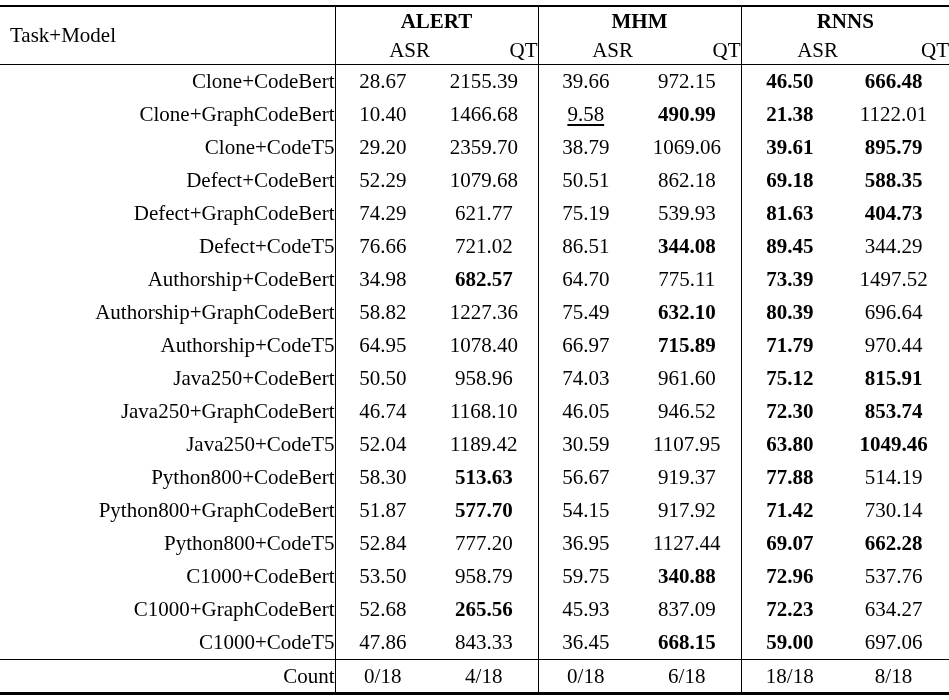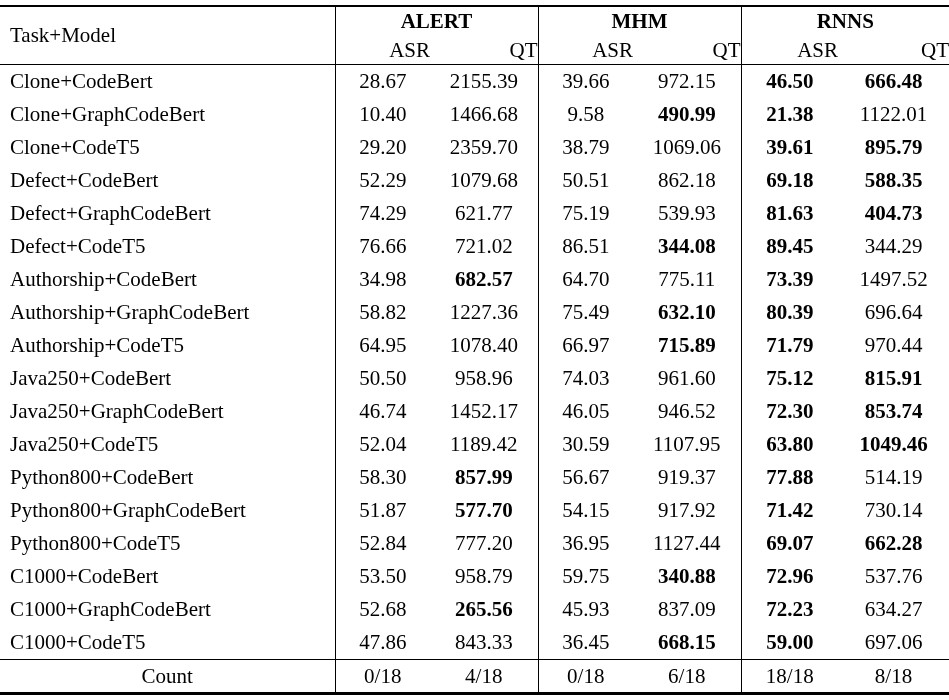--- a/index.html
+++ b/index.html
@@ -57,36 +57,37 @@
     margin-top: 20px;
   }
   .sub-head {
     text-align: right;
     height: 28px;
     border-bottom: 1.5px solid #000;
   }
   .sep { border-left: 1.5px solid #000; }
 
   tbody th.rowlabel {
-    text-align: left;
+    text-align: right;
     padding-left: 10px;
     height: 33px;
   }
   tbody td, tfoot td {
     text-align: center;
   }
   tfoot th.rowlabel {
-    text-align: center;
+    text-align: right;
     height: 32px;
     font-family: Liberation Serif, serif;
   }
   tfoot tr { border-top: 1.5px solid #000; }
 
   .bold { font-weight: bold; }
   .underline {
+    text-decoration: underline;
     text-underline-offset: 3px;
   }
 </style>
 </head>
 <body>
 
 <div class="page">
   <table class="results">
     <colgroup>
       <col class="c-task">
@@ -200,39 +201,39 @@
           <td class="sep">50.50</td>
           <td>958.96</td>
           <td class="sep">74.03</td>
           <td>961.60</td>
           <td class="bold sep">75.12</td>
           <td class="bold">815.91</td>
         </tr>
         <tr>
           <th class="rowlabel">Java250+GraphCodeBert</th>
           <td class="sep">46.74</td>
-          <td>1452.17</td>
+          <td>1168.10</td>
           <td class="sep">46.05</td>
           <td>946.52</td>
           <td class="bold sep">72.30</td>
           <td class="bold">853.74</td>
         </tr>
         <tr>
           <th class="rowlabel">Java250+CodeT5</th>
           <td class="sep">52.04</td>
           <td>1189.42</td>
           <td class="sep">30.59</td>
           <td>1107.95</td>
           <td class="bold sep">63.80</td>
           <td class="bold">1049.46</td>
         </tr>
         <tr>
           <th class="rowlabel">Python800+CodeBert</th>
           <td class="sep">58.30</td>
-          <td class="bold">857.99</td>
+          <td class="bold">513.63</td>
           <td class="sep">56.67</td>
           <td>919.37</td>
           <td class="bold sep">77.88</td>
           <td>514.19</td>
         </tr>
         <tr>
           <th class="rowlabel">Python800+GraphCodeBert</th>
           <td class="sep">51.87</td>
           <td class="bold">577.70</td>
           <td class="sep">54.15</td>

